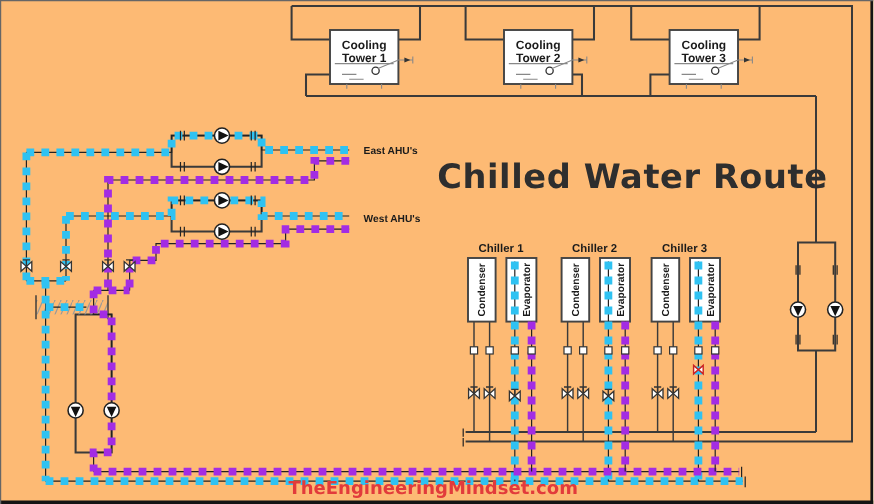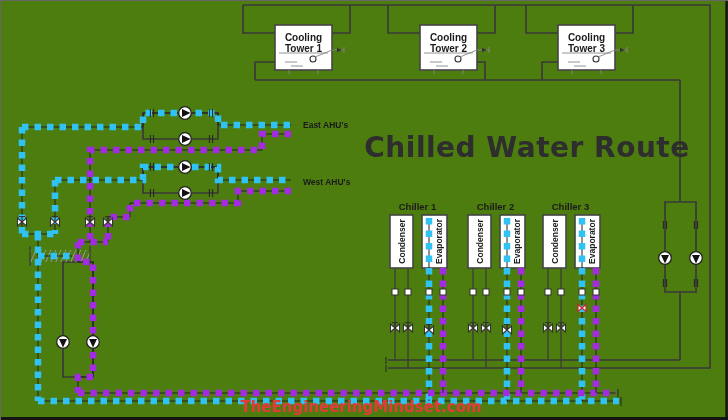--- a/index.html
+++ b/index.html
@@ -1,16 +1,16 @@
 <!DOCTYPE html>
 <html style="--chilled-supply: #2FC2F2; --chilled-return: #A32CE3; --pipe: #3A3A3A; --watermark-red: #E23B3B;"><head>
 <meta charset="utf-8">
 <style>
   html,body{margin:0;padding:0;background:#fff;}
-  #stage{position:relative;width:728px;height:420px;background:#4d7c0f;overflow:hidden;}
+  #stage{position:relative;width:728px;height:420px;background:#fdba74;overflow:hidden;}
   svg{display:block;width:728px;height:420px;}
   text{font-family:"Liberation Sans",sans-serif;fill:#1b1b1b;}
   .k {stroke:var(--pipe,#3a3a3a);stroke-width:1.7;fill:none;}
   .k2{stroke:var(--pipe,#3a3a3a);stroke-width:1.2;fill:none;}
   .u {stroke:#222;stroke-width:1;fill:none;}
   .thin{stroke:#888;stroke-width:0.9;fill:none;}
   .cy{stroke:var(--chilled-supply,#2fc2f2);stroke-width:6.5;stroke-dasharray:6.5 6;fill:none;}
   .pu{stroke:var(--chilled-return,#a32ce3);stroke-width:6.5;stroke-dasharray:6.5 6;fill:none;}
   .box{fill:#fff;stroke:#444;stroke-width:1.6;}
   .pcirc{fill:#fff;stroke:#222;stroke-width:1.3;}

